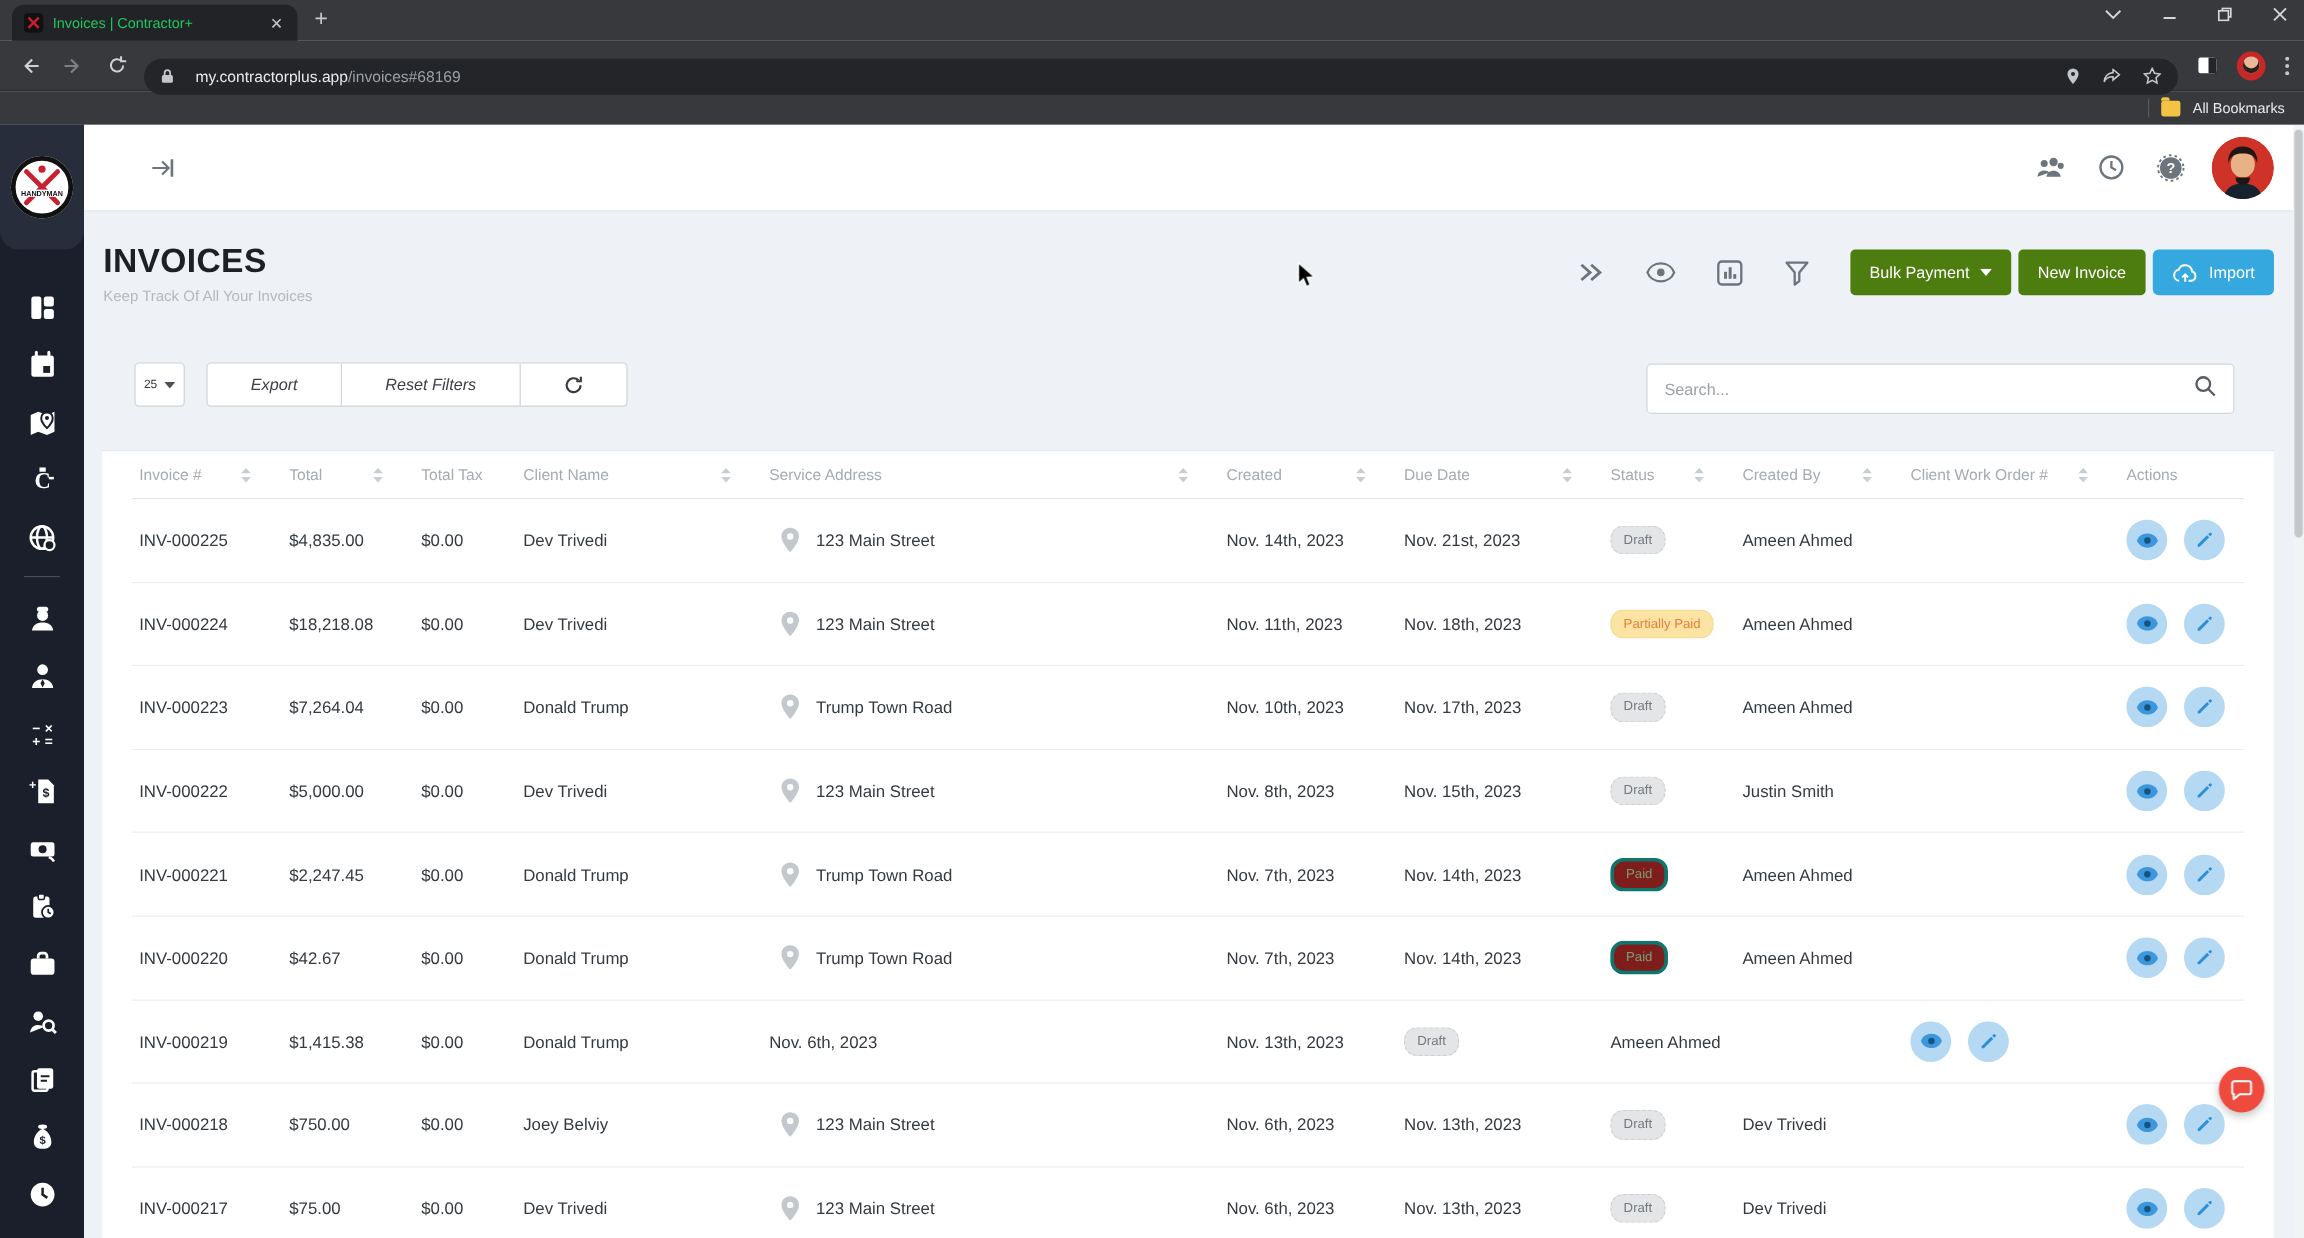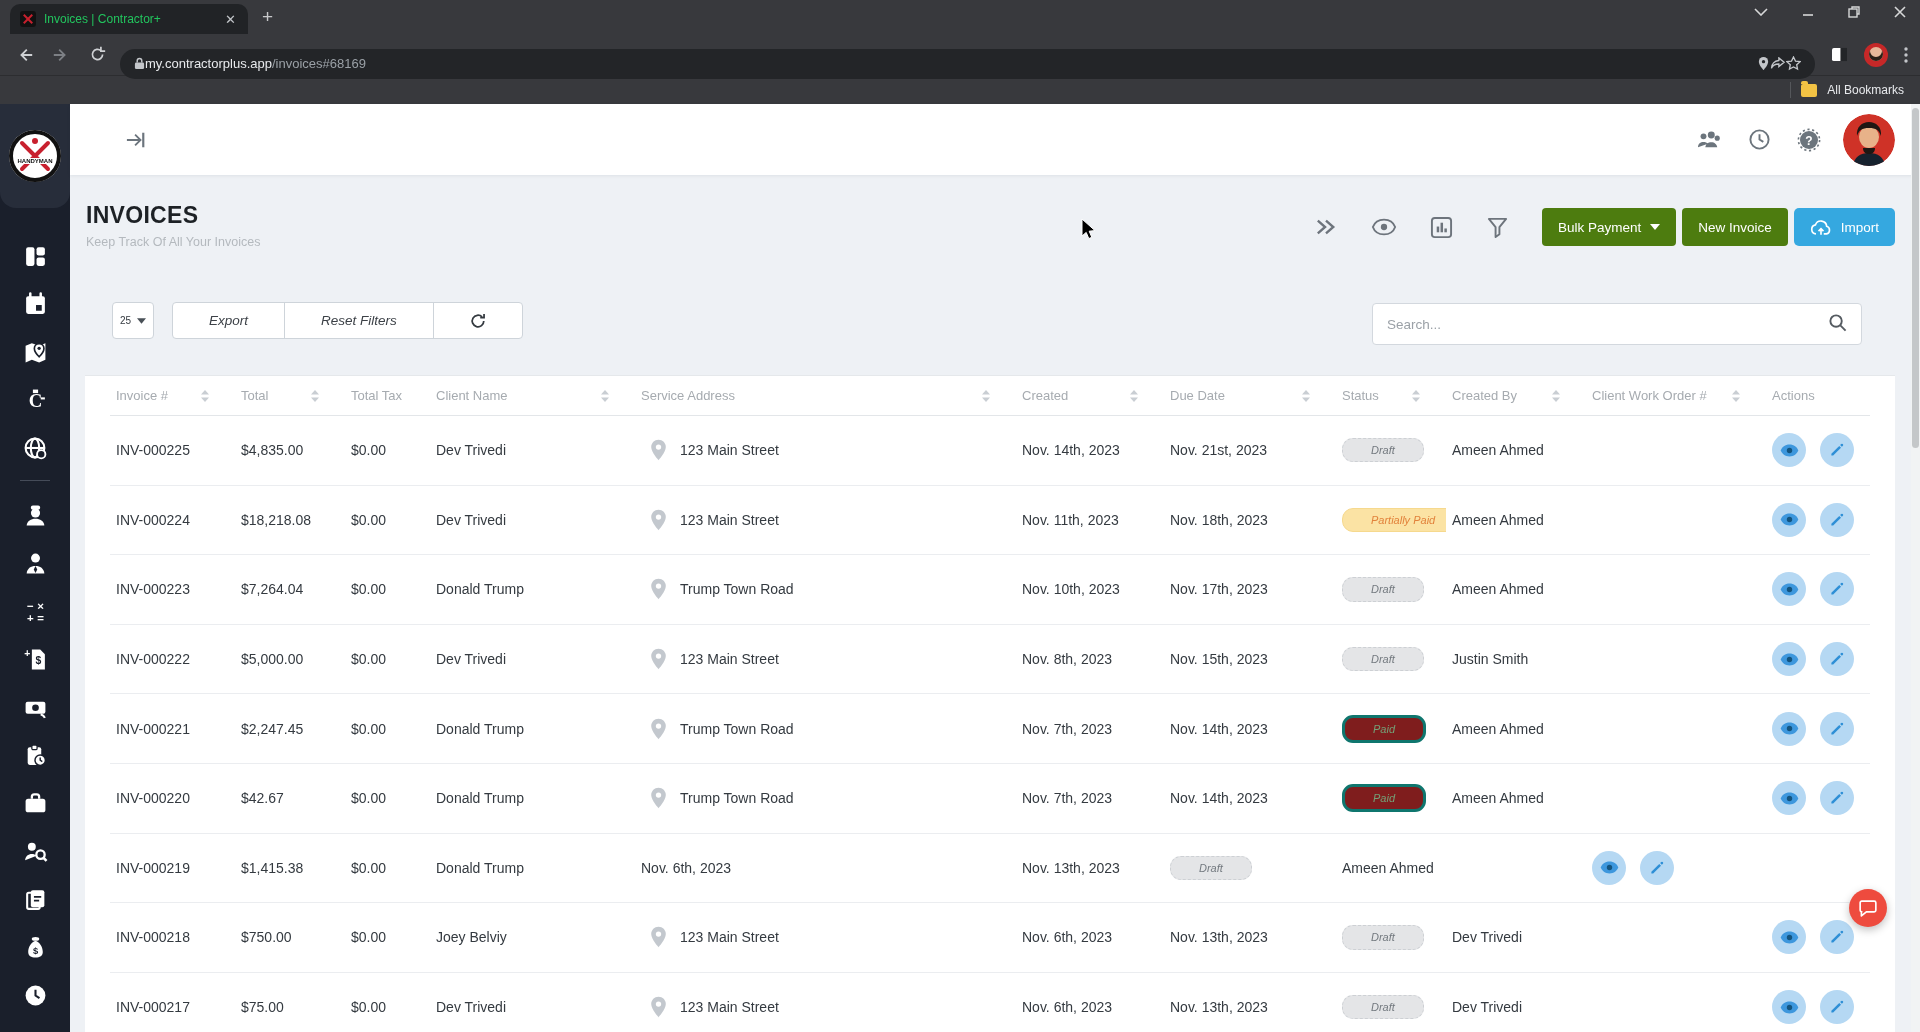--- a/index.html
+++ b/index.html
@@ -15,21 +15,21 @@
   .favicon::after { transform:rotate(-45deg); }
   .tab-title { color:#22c55e; font-size:12px; white-space:nowrap; overflow:hidden; flex:1; }
   .tab-close { color:#c3c6ca; font-size:13px; line-height:1; padding:2px; }
   .newtab-btn { color:#c7c8ca; font-size:19px; margin:0 0 6px 14px; }
   .win-controls { position:absolute; right:14px; top:6px; display:flex; gap:34px; align-items:center; color:#d6d7d8; }
   .win-controls svg { display:block; }
 
   .btoolbar { height:42px; background:#38393d; display:flex; align-items:center; padding:0 12px; gap:10px; border-bottom:1px solid #2c2d30; }
   .nav-ic { width:26px; height:26px; display:flex; align-items:center; justify-content:center; color:#cfd1d4; }
   .nav-ic.dim { color:#7d8085; }
-  .urlbar { flex:1; height:30px; background:#232528; border-radius:15px; display:flex; align-items:center; padding:0 14px; gap:0;margin-top:18px; }
+  .urlbar { flex:1; height:30px; background:#232528; border-radius:15px; display:flex; align-items:center; padding:0 14px; gap:18px;margin-top:18px; }
   .url-text { font-size:13px; color:#e8eaed; }
   .url-text .sub { color:#9aa0a6; }
   .urlbar .spacer { flex:1; }
   .url-ic { color:#c3c6ca; display:flex; align-items:center; }
   .chrome-right { display:flex; align-items:center; gap:16px; margin-left:6px; }
   .chrome-avatar { width:24px; height:24px; border-radius:50%; background:#c62828; position:relative; overflow:hidden; }
   .chrome-avatar::after { content:""; position:absolute; left:5px; top:4px; width:14px; height:14px; border-radius:50%; background:#e8b89a; box-shadow:0 -3px 0 1px #2b2018 inset; }
 
   .bookmarks { height:28px; background:#38393d; display:flex; align-items:center; justify-content:flex-end; padding:0 16px; gap:10px; }
   .bm-sep { width:1px; height:16px; background:#55575b; }
@@ -51,21 +51,21 @@
 
   .appbar { height:71px; background:#fff; display:flex; align-items:center; padding:0 25px 0 40px; box-shadow:0 1px 3px rgba(40,50,70,.08); position:relative; z-index:3; }
   .appbar .grow { flex:1; }
   .appbar-ic { color:#6c757d; margin-left:26px; display:flex; align-items:center; }
   .user-avatar { width:52px; height:52px; border-radius:50%; margin-left:22px; overflow:hidden; flex:none; }
 
   .content { flex:1; position:relative; background:#eef1f5; padding:0; }
 
   
   .page-head { position:absolute; left:16px; top:27px; }
-  .page-title { font-size:23px; font-weight:800; color:#1d2125; letter-spacing:.3px; }
+  .page-title { font-size:28px; font-weight:800; color:#1d2125; letter-spacing:.3px; }
   .page-sub { font-size:12.5px; color:#b4b9be; margin-top:6px; }
 
   .head-actions { position:absolute; right:25px; top:33px; display:flex; align-items:center; }
   .ha-ic { color:#6d747c; margin-right:33px; display:flex; align-items:center; }
   .btn { height:38px; border-radius:4px; display:flex; align-items:center; justify-content:center; font-size:13.5px; font-weight:500; color:#fff; padding:0 16px; }
   .btn-red { background:#4d7c0f; }
   .btn + .btn { margin-left:6px; }
   .btn-blue { background:#35a8e0; border-radius:5px; margin-left:15px; gap:9px; }
   .caret-dn { margin-left:9px; }
 
@@ -83,21 +83,21 @@
 
   
   .table { position:absolute; left:15px; right:25px; top:200px; bottom:-14px; background:#fff; border-top:1px solid #e5e8eb; padding:0 25px; }
   .tr { display:grid; grid-template-columns:125px 110px 85px 205px 1fr 148px 172px 110px 140px 180px 104px; align-items:center; }
   .thead { height:40px; border-bottom:1px solid #e3e6e9; }
   .th { display:flex; align-items:center; justify-content:space-between; padding:0 25px 0 6px; font-size:13px; color:#a6abb0; }
   .th.no-sort { justify-content:flex-start; }
   .row { height:69.6px; border-bottom:1px solid #ebedf0; }
   .td { display:flex; align-items:center; padding-left:6px; font-size:14px; color:#343a40; overflow:hidden; white-space:nowrap; }
   .td.addr { gap:12px; padding-left:14px; }
-  .badge { display:inline-block; font-size:11px; padding:4px 28px; border-radius:11px; line-height:1.3;font-style:italic; }
+  .badge { display:inline-block; font-size:11px; padding:4px 10px; border-radius:11px; line-height:1.3; }
   .badge.draft { background:#e4e5e7; color:#73797f; border:1px dashed #cdd0d4; }
   .badge.partial { background:#fbe3a4; color:#e2823b; border:1px solid #f6d98e; }
   .badge.paid { background:#7f1d1d; color:#74a077; border:3px solid #0f766e; }
   .action-btn { width:34px; height:34px; border-radius:50%; background:#b5d8f3; display:flex; align-items:center; justify-content:center; margin-right:14px; }
 
   
   .chat-fab { position:fixed; left:1849px; top:889px; width:38px; height:38px; border-radius:50%; background:#ee4b3e; display:flex; align-items:center; justify-content:center; box-shadow:0 3px 8px rgba(0,0,0,.25); z-index:9; }
   .cursor { position:fixed; left:1081px; top:218px; z-index:10; pointer-events:none; }
   .scrollbar { position:fixed; right:0; top:104px; width:9px; bottom:0; background:#f1f3f4; z-index:8; }
   .scroll-thumb { position:absolute; top:4px; left:1px; width:7px; height:340px; border-radius:4px; background:#c4c7c9; }

